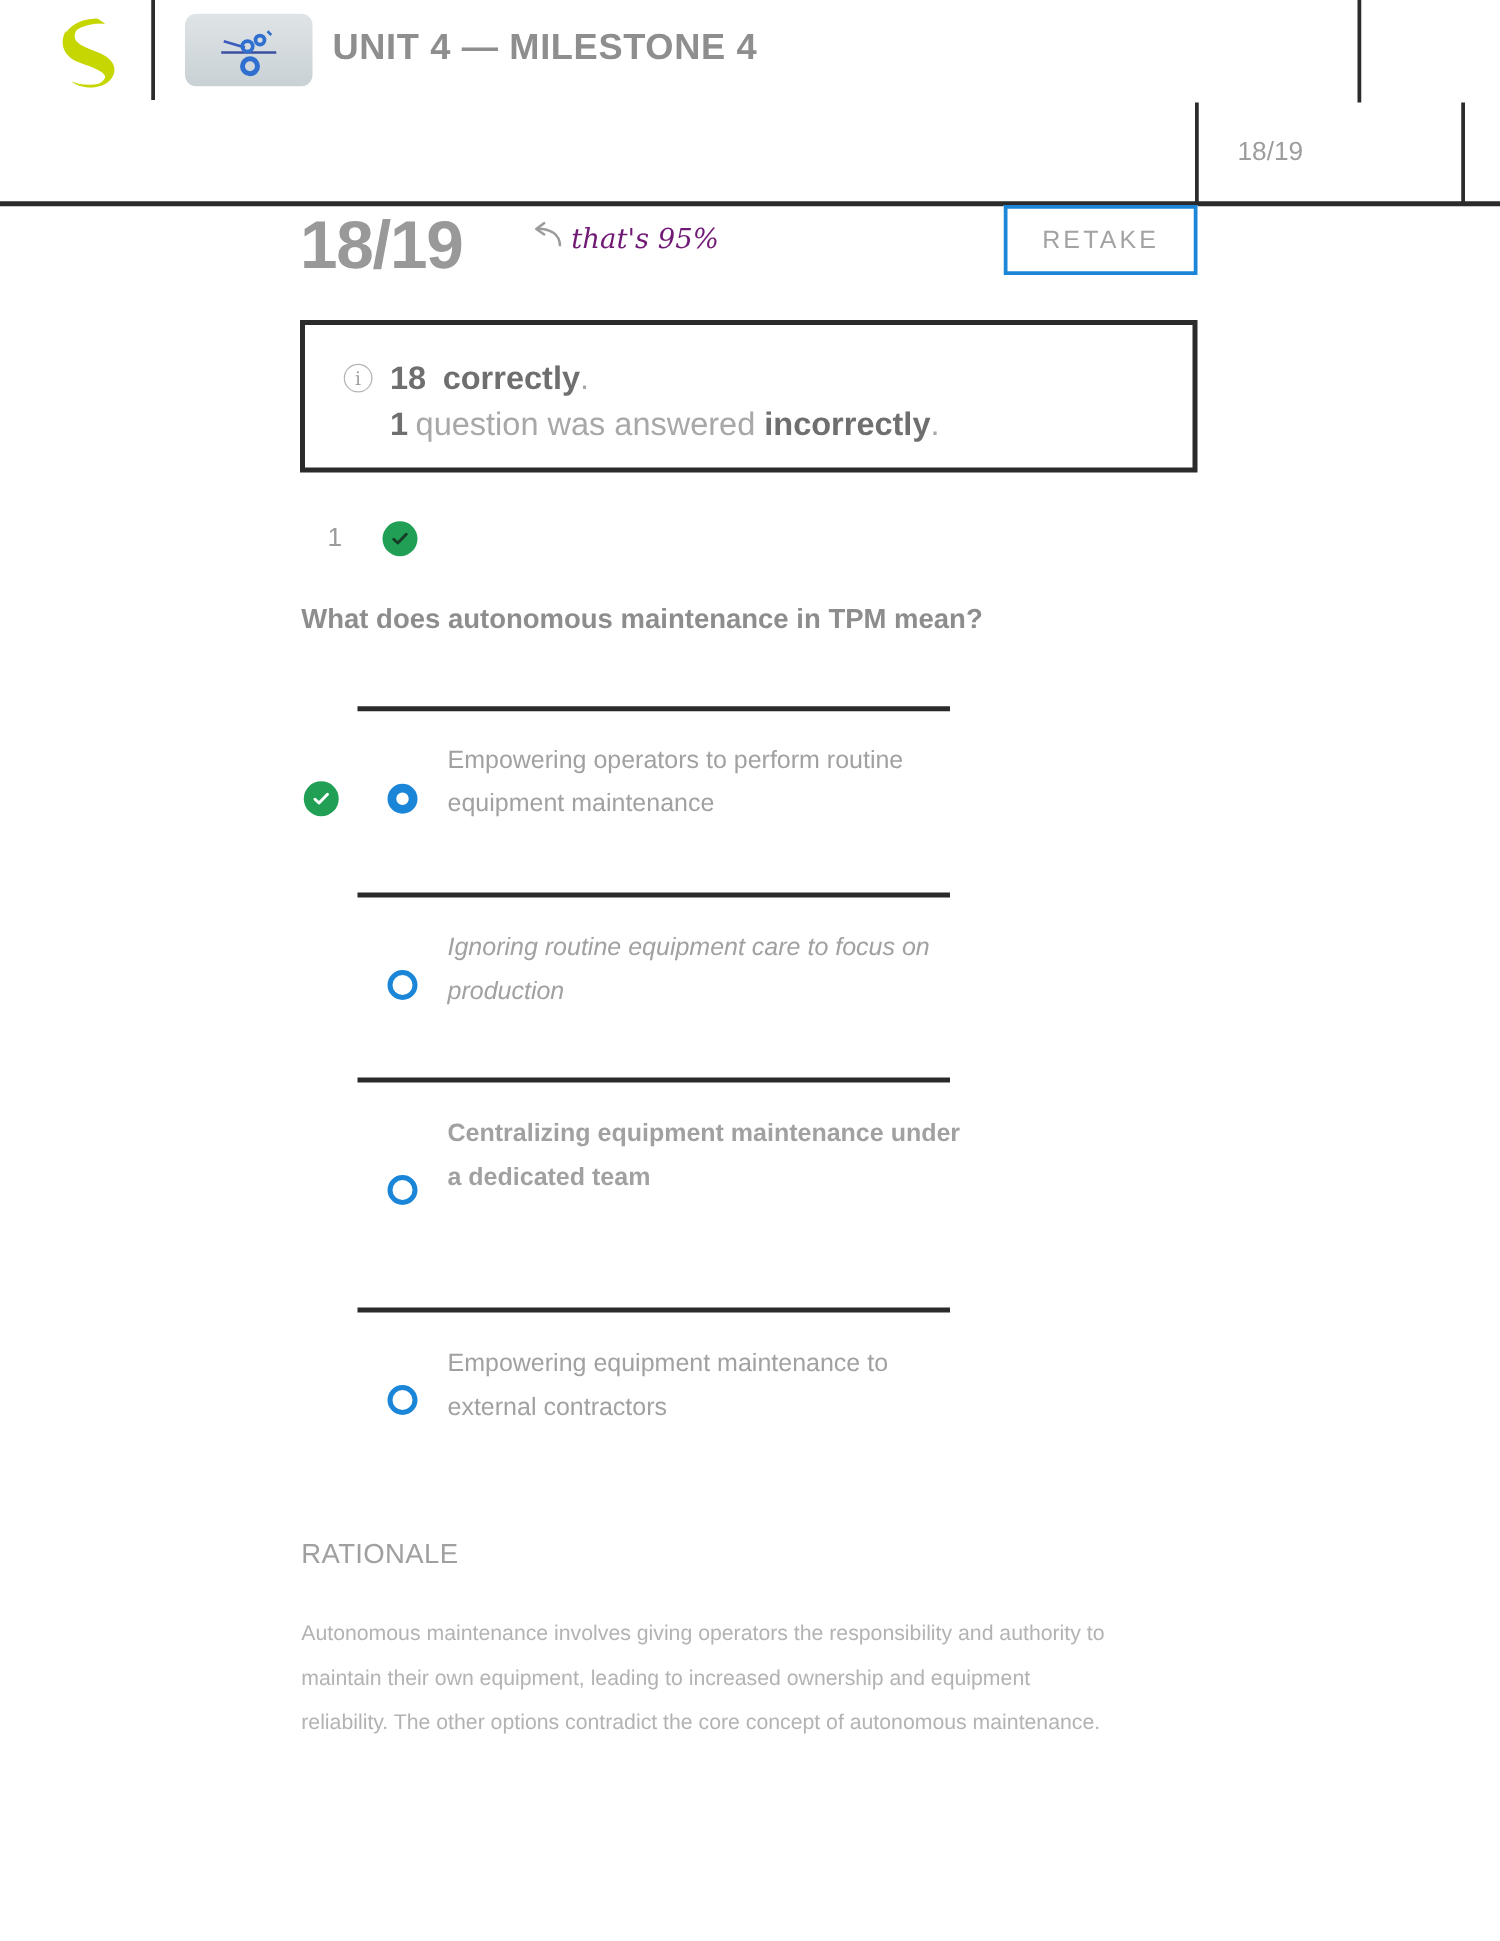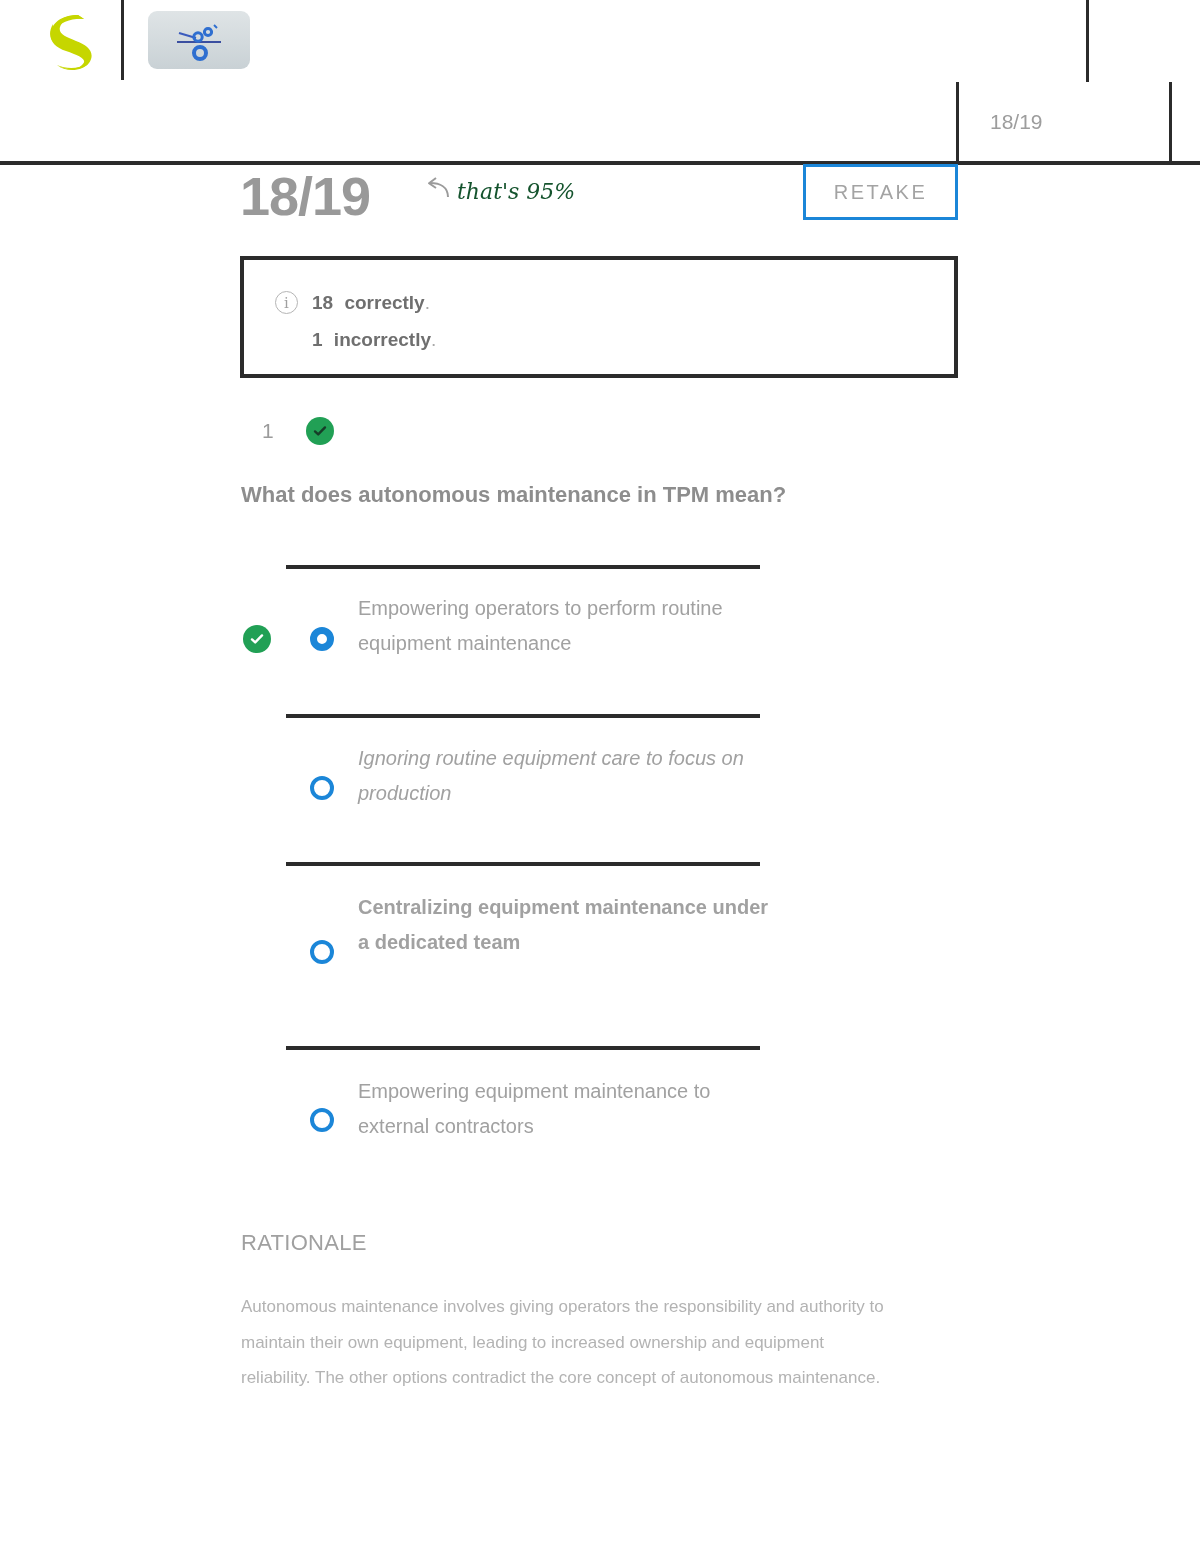--- a/index.html
+++ b/index.html
@@ -103,21 +103,21 @@
     position: absolute;
     left: 424px; top: 12px;
     display: flex;
     align-items: center;
     gap: 7px;
   }
   #score-note-text {
     font-family: "DejaVu Serif", serif;
     font-style: italic;
     font-size: 22px;
-    color: #14532d;
+    color: #701a75;
     white-space: nowrap;
   }
   #retake-button {
     position: absolute;
     left: 803px; top: 164px;
     width: 155px; height: 56px;
     border: 3px solid #1b86d8;
     background: #ffffff;
     box-sizing: border-box;
     display: flex;
@@ -136,21 +136,21 @@
     width: 718px; height: 122px;
     border: 4px solid #2b2b2b;
     box-sizing: border-box;
     background: #ffffff;
   }
   #info-lines {
     position: absolute;
     left: 31px; top: 24px;
   }
   .info-line {
-    font-size: 19px;
+    font-size: 26px;
     line-height: 37px;
     color: #a8a8a8;
     white-space: nowrap;
     display: flex;
     align-items: baseline;
   }
   .info-line b { color:#6f6f6f; font-weight:bold; }
   .info-num { color:#6f6f6f; font-weight:bold; margin-right:6px; }
   #info-icon {
     position: absolute;
@@ -272,20 +272,21 @@
     <svg width="102" height="58" viewBox="0 0 102 58">
       <line x1="29" y1="31" x2="73" y2="31" stroke="#3a4fa0" stroke-width="2"></line>
       <path d="M31 22 L48 27" stroke="#3a5bbd" stroke-width="2" fill="none"></path>
       <circle cx="50" cy="26" r="4.2" fill="none" stroke="#2f6fd0" stroke-width="3"></circle>
       <circle cx="60" cy="21" r="3.6" fill="none" stroke="#2f6fd0" stroke-width="3"></circle>
       <path d="M66 14 L69 17" stroke="#2f6fd0" stroke-width="2"></path>
       <circle cx="52" cy="42" r="6" fill="none" stroke="#2f6fd0" stroke-width="4"></circle>
     </svg>
   </div>
 
+  <div id="header-title">UNIT 4 — MILESTONE 4</div>
 
   <div id="tab-line-top"></div>
   <div id="tab-line-left"></div>
   <div id="tab-line-right"></div>
   <div id="tab-score">18/19</div>
 
   <div id="header-rule"></div>
 </div>
 
 <div id="score-row">
@@ -307,20 +308,21 @@
   <div id="info-lines">
     <div id="info-icon">i</div>
     <div class="info-line first">
       <span class="info-num">18</span>
       <span>&nbsp;</span>
       <b>correctly</b>
       <span>.</span>
     </div>
     <div class="info-line second">
       <span class="info-num">1</span>
+      <span>question was answered</span>
       <span>&nbsp;</span>
       <b>incorrectly</b>
       <span>.</span>
     </div>
   </div>
 </div>
 
 <div id="q-number">1</div>
 <div id="q-status-badge">
   <div class="badge-check">

